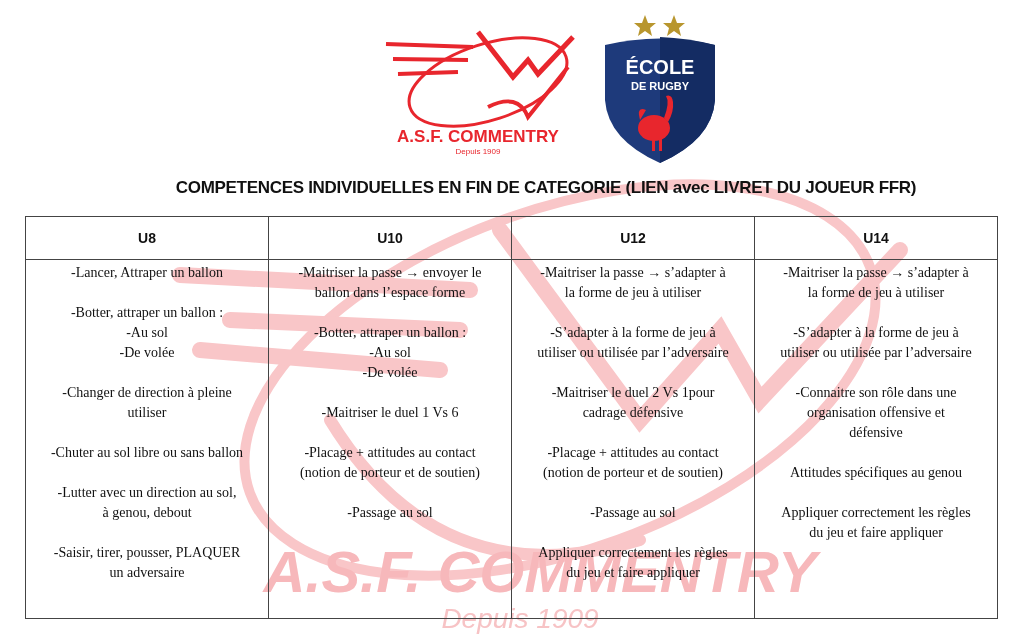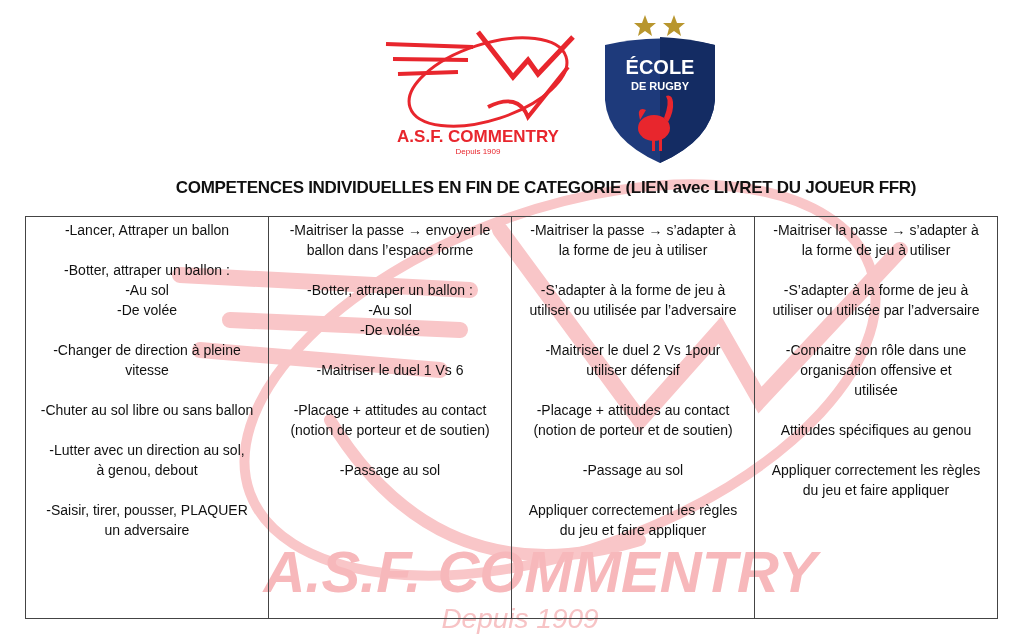--- a/index.html
+++ b/index.html
@@ -6,21 +6,21 @@
     body { width:1015px; height:635px; position:relative; overflow:hidden; font-family:"Liberation Sans", sans-serif; color:#111; }
     .watermark { position:absolute; left:0; top:0; width:1015px; height:635px; pointer-events:none; z-index:1; }
     .logo-asf { position:absolute; left:378px; top:22px; width:200px; height:135px; z-index:2; }
     .logo-ecole { position:absolute; left:600px; top:10px; width:120px; height:155px; z-index:2; }
     .title { position:absolute; left:0; width:1092px; top:178px; text-align:center; font-weight:bold; font-size:17px; letter-spacing:-0.3px; z-index:3; }
     table.grid { position:absolute; left:25px; top:216px; width:972px; height:403px; border-collapse:collapse; z-index:3; table-layout:fixed; }
     table.grid th { height:40px; border:1px solid #444; font-size:14px; font-weight:bold; text-align:center; }
     table.grid td { border:1px solid #444; vertical-align:top; text-align:center; font-size:14px; line-height:20px; padding:3px 6px 0 6px; }
     table.grid tr.header th { border-bottom:1px solid #444; }
     .item { margin:0 0 20px 0; }
-    .item div { margin:0; }
+    .item div { margin:0;font-family:Liberation Serif, serif; }
   </style>
 </head>
 <body>
 
 <svg class="watermark" viewBox="0 0 1015 635">
   <g fill="none" stroke="#f9c6c8" stroke-width="14" stroke-linecap="round">
     <ellipse cx="560" cy="380" rx="330" ry="170" transform="rotate(-20 560 380)" stroke-width="10"></ellipse>
     <path d="M180 275 L470 290" stroke-width="16"></path>
     <path d="M230 320 L460 330" stroke-width="16"></path>
     <path d="M200 350 L440 370" stroke-width="16"></path>
@@ -65,33 +65,39 @@
 <div class="title">COMPETENCES INDIVIDUELLES EN FIN DE CATEGORIE (LIEN avec LIVRET DU JOUEUR FFR)</div>
 
 <table class="grid">
   <colgroup>
       <col style="width:243px">
       <col style="width:243px">
       <col style="width:243px">
       <col style="width:243px">
     </colgroup>
   <tbody>
+      <tr class="header">
+    <th>U8</th>
+    <th>U10</th>
+    <th>U12</th>
+    <th>U14</th>
+  </tr>
   <tr>
     <td>
           <div class="item">
             <div>-Lancer, Attraper un ballon</div>
           </div>
           <div class="item">
             <div>-Botter, attraper un ballon :</div>
             <div>-Au sol</div>
             <div>-De volée</div>
           </div>
           <div class="item">
             <div>-Changer de direction à pleine</div>
-            <div>vitesse</div>
+            <div>utiliser</div>
           </div>
           <div class="item">
             <div>-Chuter au sol libre ou sans ballon</div>
           </div>
           <div class="item">
             <div>-Lutter avec un direction au sol,</div>
             <div>à genou, debout</div>
           </div>
           <div class="item">
             <div>-Saisir, tirer, pousser, PLAQUER</div>
@@ -123,21 +129,21 @@
           <div class="item">
             <div>-Maitriser la passe → s’adapter à</div>
             <div>la forme de jeu à utiliser</div>
           </div>
           <div class="item">
             <div>-S’adapter à la forme de jeu à</div>
             <div>utiliser ou utilisée par l’adversaire</div>
           </div>
           <div class="item">
             <div>-Maitriser le duel 2 Vs 1pour</div>
-            <div>utiliser défensif</div>
+            <div>cadrage défensive</div>
           </div>
           <div class="item">
             <div>-Placage + attitudes au contact</div>
             <div>(notion de porteur et de soutien)</div>
           </div>
           <div class="item">
             <div>-Passage au sol</div>
           </div>
           <div class="item">
             <div>Appliquer correctement les règles</div>
@@ -149,21 +155,21 @@
             <div>-Maitriser la passe → s’adapter à</div>
             <div>la forme de jeu à utiliser</div>
           </div>
           <div class="item">
             <div>-S’adapter à la forme de jeu à</div>
             <div>utiliser ou utilisée par l’adversaire</div>
           </div>
           <div class="item">
             <div>-Connaitre son rôle dans une</div>
             <div>organisation offensive et</div>
-            <div>utilisée</div>
+            <div>défensive</div>
           </div>
           <div class="item">
             <div>Attitudes spécifiques au genou</div>
           </div>
           <div class="item">
             <div>Appliquer correctement les règles</div>
             <div>du jeu et faire appliquer</div>
           </div>
         </td>
   </tr>

